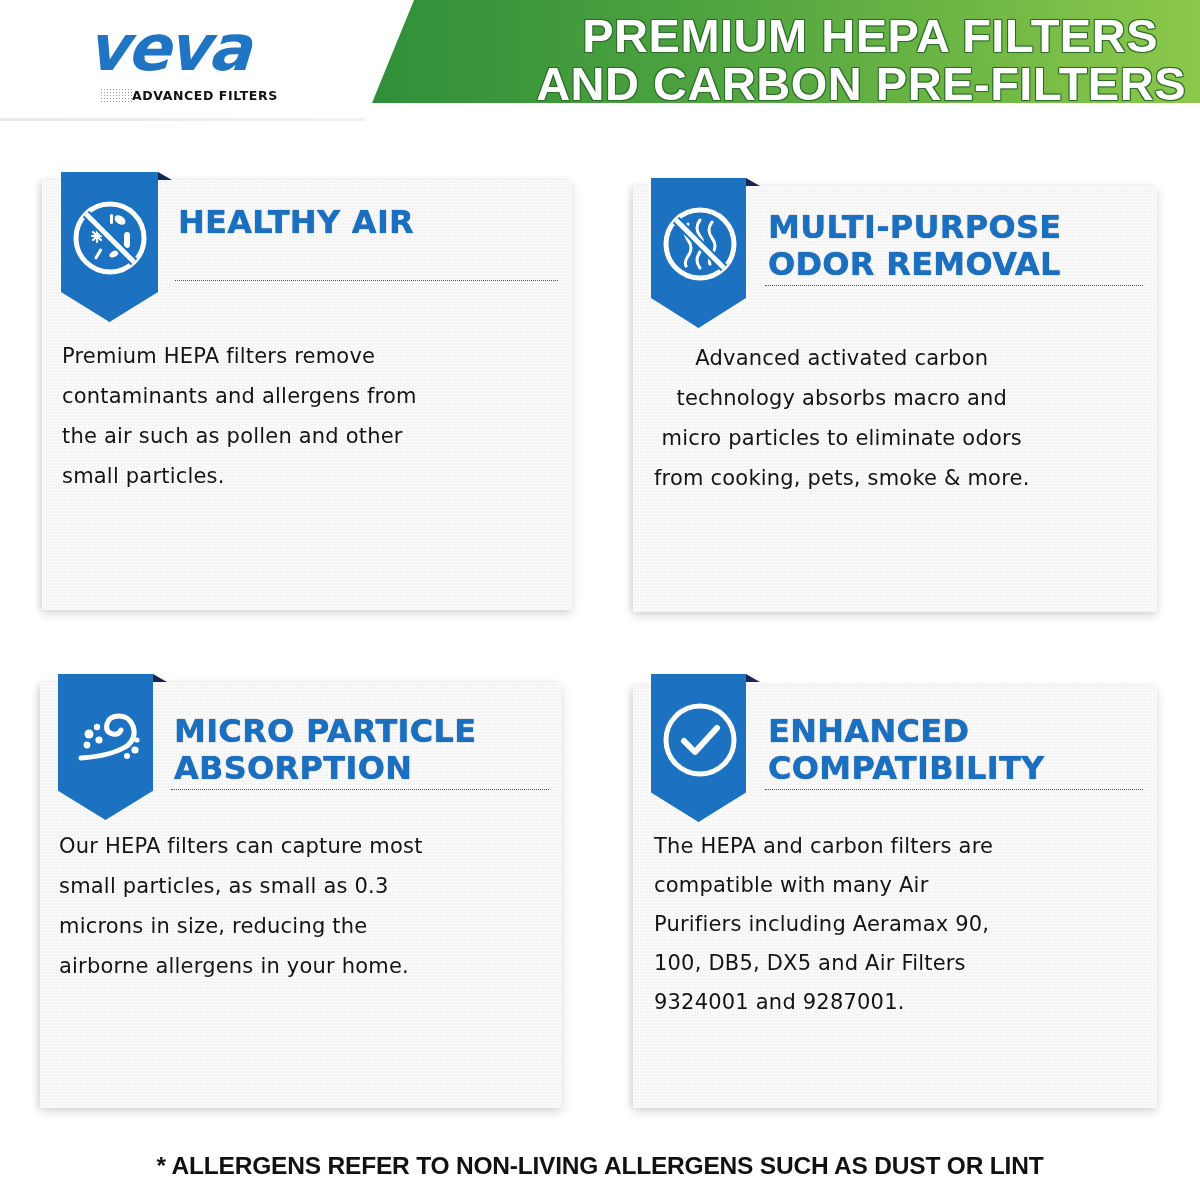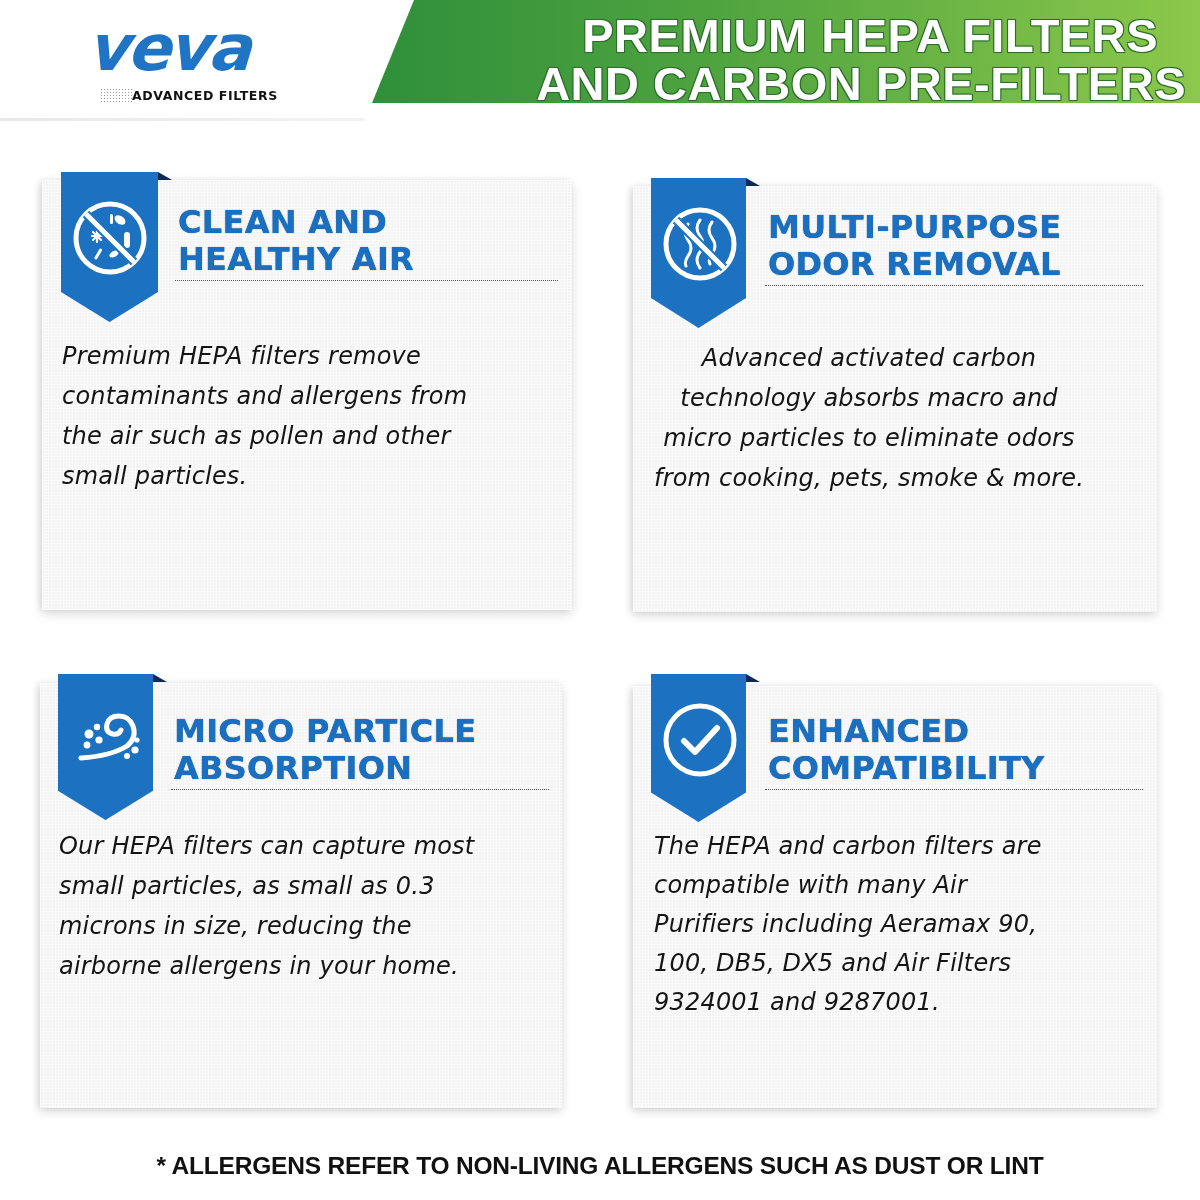--- a/index.html
+++ b/index.html
@@ -62,22 +62,22 @@
   .ribbon svg { position: absolute; left: 9px; top: 26px; width: 80px; height: 80px; }
 
   .title {
     position: absolute; font-family: "DejaVu Sans", sans-serif; font-weight: bold;
     font-size: 32px; line-height: 37px; color: #1a6fc0; letter-spacing: 0.3px;
     text-shadow: 0 0 1px #0d4f8f;
     white-space: nowrap;
   }
   .dotline { position: absolute; height: 0; border-top: 1.5px dotted #555; }
   .body-text {
-    position: absolute; font-family: "DejaVu Sans", sans-serif; font-size: 24px;
-    line-height: 40px; color: #141414; font-weight: normal; letter-spacing: 0.2px; font-style: italic;
+    position: absolute; font-family: "DejaVu Sans", sans-serif; font-size: 21px;
+    line-height: 40px; color: #141414; font-weight: normal; letter-spacing: 0.2px;
   }
   .body-text span { display: block; white-space: nowrap; }
 
   .footnote {
     position: absolute; left: 0; top: 1152px; width: 1200px; text-align: center;
     font-family: "Liberation Sans", sans-serif; font-weight: bold; font-size: 24.5px;
     color: #111; letter-spacing: -0.2px;
   }
 </style>
 </head>
@@ -111,21 +111,20 @@
           <line x1="27" y1="32" x2="27" y2="44"></line>
         <line x1="23" y1="34" x2="31" y2="42"></line>
           <line x1="31" y1="34" x2="23" y2="42"></line>
       </g>
     </g>
     <line x1="16" y1="16" x2="64" y2="64" stroke="#1c72c0" stroke-width="9"></line>
     <line x1="16" y1="16" x2="64" y2="64" stroke="#fff" stroke-width="5"></line>
   </svg>
 </div>
 <div class="title" style="left:178px; top:204px;">
-  <span style="display:block">CLEAN AND</span>
   <span style="display:block">HEALTHY AIR</span>
 </div>
 <div class="dotline" style="left:175px; top:280px; width:383px;"></div>
 <div class="body-text" style="left:62px; top:336px;">
   <span>Premium HEPA filters remove</span>
   <span>contaminants and allergens from</span>
   <span>the air such as pollen and other</span>
   <span>small particles.</span>
 </div>
 

